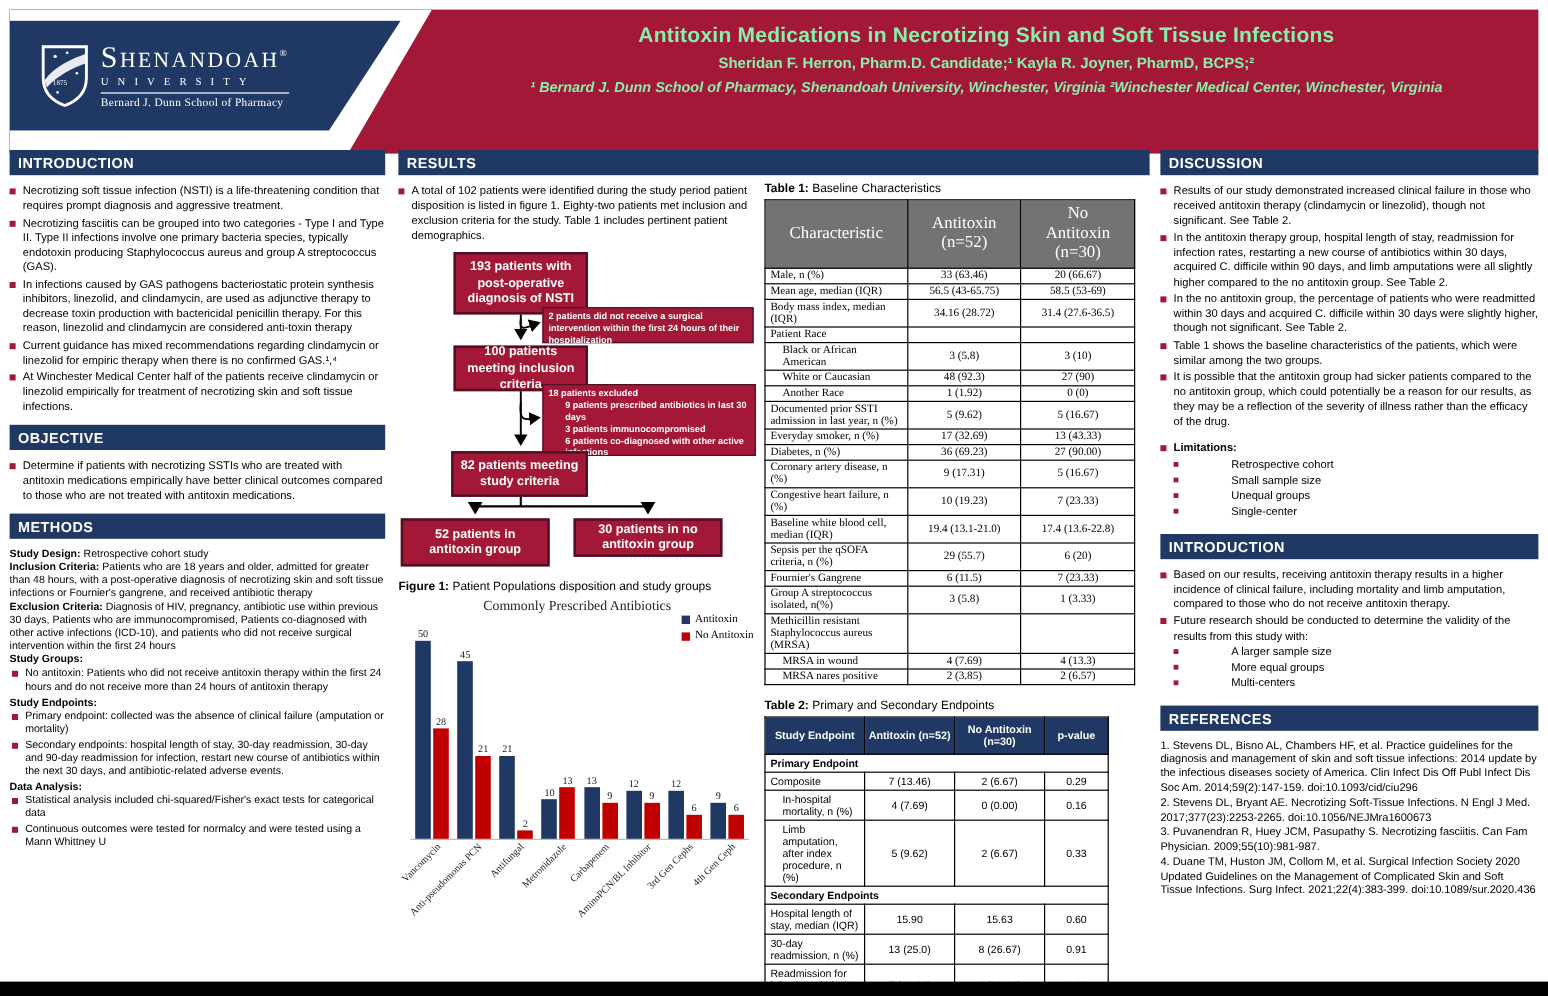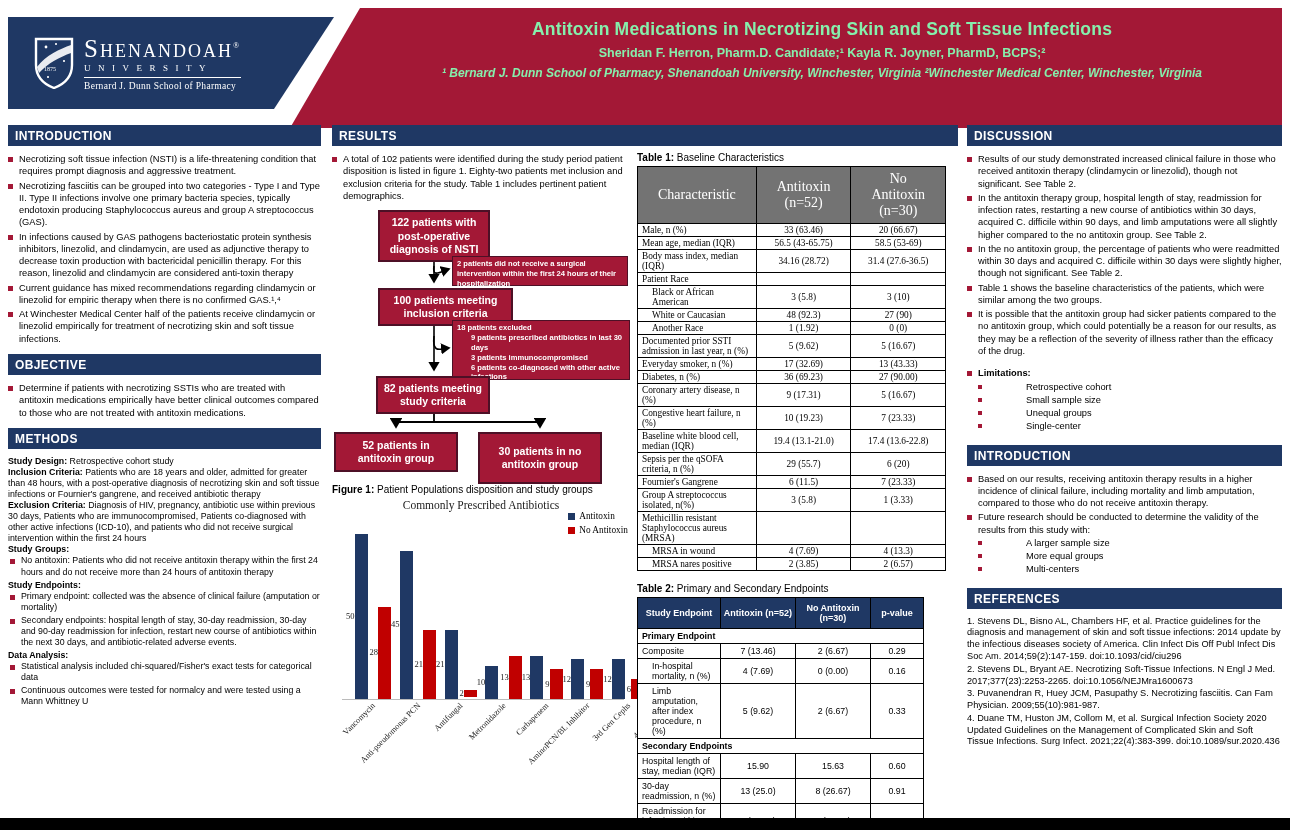--- a/index.html
+++ b/index.html
@@ -53,21 +53,21 @@
   .fside .ind{padding-left:8px;}
   .flow svg{position:absolute;inset:0;}
   .figcap{font-size:10px;margin:8px 0 4px 0;}
   .figcap b{font-size:10px;}
   
   .chart{position:relative;width:298px;height:298px;margin-top:2px;}
   .c-title{font-family:"Liberation Serif",serif;font-size:11.5px;color:#222;text-align:center;margin:4px 0 2px 0;}
   .plot{position:relative;height:186px;margin:2px 6px 0 10px;border-bottom:1px solid #bbb;
     display:flex;align-items:flex-end;justify-content:space-between;padding:0 4px;}
   .cgroup{position:relative;display:flex;align-items:flex-end;gap:2px;height:100%;}
-  .barwrap{display:flex;flex-direction:row;justify-content:flex-end;align-items:center;}
+  .barwrap{display:flex;flex-direction:column;justify-content:flex-end;align-items:center;}
   .blabel{font-family:"Liberation Serif",serif;font-size:8.5px;color:#222;margin-bottom:1px;}
   .cbar{width:13px;}
   .xlab{position:absolute;top:100%;right:50%;transform:rotate(-45deg);transform-origin:100% 0;
     font-family:"Liberation Serif",serif;font-size:8.3px;color:#222;white-space:nowrap;padding-top:3px;}
   .legend{position:absolute;right:2px;top:12px;font-family:"Liberation Serif",serif;font-size:9.3px;}
   .litem{display:flex;align-items:center;gap:4px;margin-bottom:4px;}
   .lsq{width:7px;height:7px;display:inline-block;}
   
   .tcap{font-size:10px;margin:0 0 3px 0;}
   table{border-collapse:collapse;background:#fff;}
@@ -204,34 +204,34 @@
           </marker>
         </defs>
         <path d="M102,54 L102,74" stroke="#000" stroke-width="1.6" fill="none" marker-end="url(#ah)"></path>
         <path d="M102,58 C100,70 108,64 117,61" stroke="#000" stroke-width="1.6" fill="none" marker-end="url(#ah)"></path>
         <path d="M102,118 L102,162" stroke="#000" stroke-width="1.6" fill="none" marker-end="url(#ah)"></path>
         <path d="M102,128 C100,146 108,141 117,140" stroke="#000" stroke-width="1.6" fill="none" marker-end="url(#ah)"></path>
         <path d="M102,206 L102,214 M64,214 L208,214" stroke="#000" stroke-width="1.8" fill="none"></path>
         <path d="M64,214 L64,219" stroke="#000" stroke-width="1.8" fill="none" marker-end="url(#ah)"></path>
         <path d="M208,214 L208,219" stroke="#000" stroke-width="1.8" fill="none" marker-end="url(#ah)"></path>
       </svg>
-      <div class="fbox" style="left:46px;top:2px;width:112px;height:52px;">122 patients with post-operative diagnosis of NSTI</div>
+      <div class="fbox" style="left:46px;top:2px;width:112px;height:52px;">193 patients with post-operative diagnosis of NSTI</div>
       <div class="fside" style="left:120px;top:48px;width:176px;height:30px;">2 patients did not receive a surgical intervention within the first 24 hours of their hospitalization</div>
-      <div class="fbox" style="left:46px;top:80px;width:135px;height:38px;">100 patients meeting inclusion criteria</div>
+      <div class="fbox" style="left:46px;top:80px;width:112px;height:38px;">100 patients meeting inclusion criteria</div>
       <div class="fside" style="left:120px;top:112px;width:178px;height:60px;">
         <div>18 patients excluded</div>
         <div>
             <div class="ind">9 patients prescribed antibiotics in last 30 days</div>
             <div class="ind">3 patients immunocompromised</div>
             <div class="ind">6 patients co-diagnosed with other active infections</div>
           </div>
       </div>
       <div class="fbox" style="left:44px;top:168px;width:114px;height:38px;">82 patients meeting study criteria</div>
       <div class="fbox" style="left:2px;top:224px;width:124px;height:40px;">52 patients in antitoxin group</div>
-      <div class="fbox" style="left:146px;top:224px;width:124px;height:52px;">30 patients in no antitoxin group</div>
+      <div class="fbox" style="left:146px;top:224px;width:124px;height:32px;">30 patients in no antitoxin group</div>
     </div>
     <div class="figcap"><b>Figure 1:</b><span> Patient Populations disposition and study groups</span></div>
 
     <div class="chart">
       <div class="c-title">Commonly Prescribed Antibiotics</div>
       <div class="plot">
           <div class="cgroup">
             <div class="barwrap">
               <div class="blabel">50</div>
               <div class="cbar" style="height: 165px; background: rgb(31, 56, 100);"></div>

